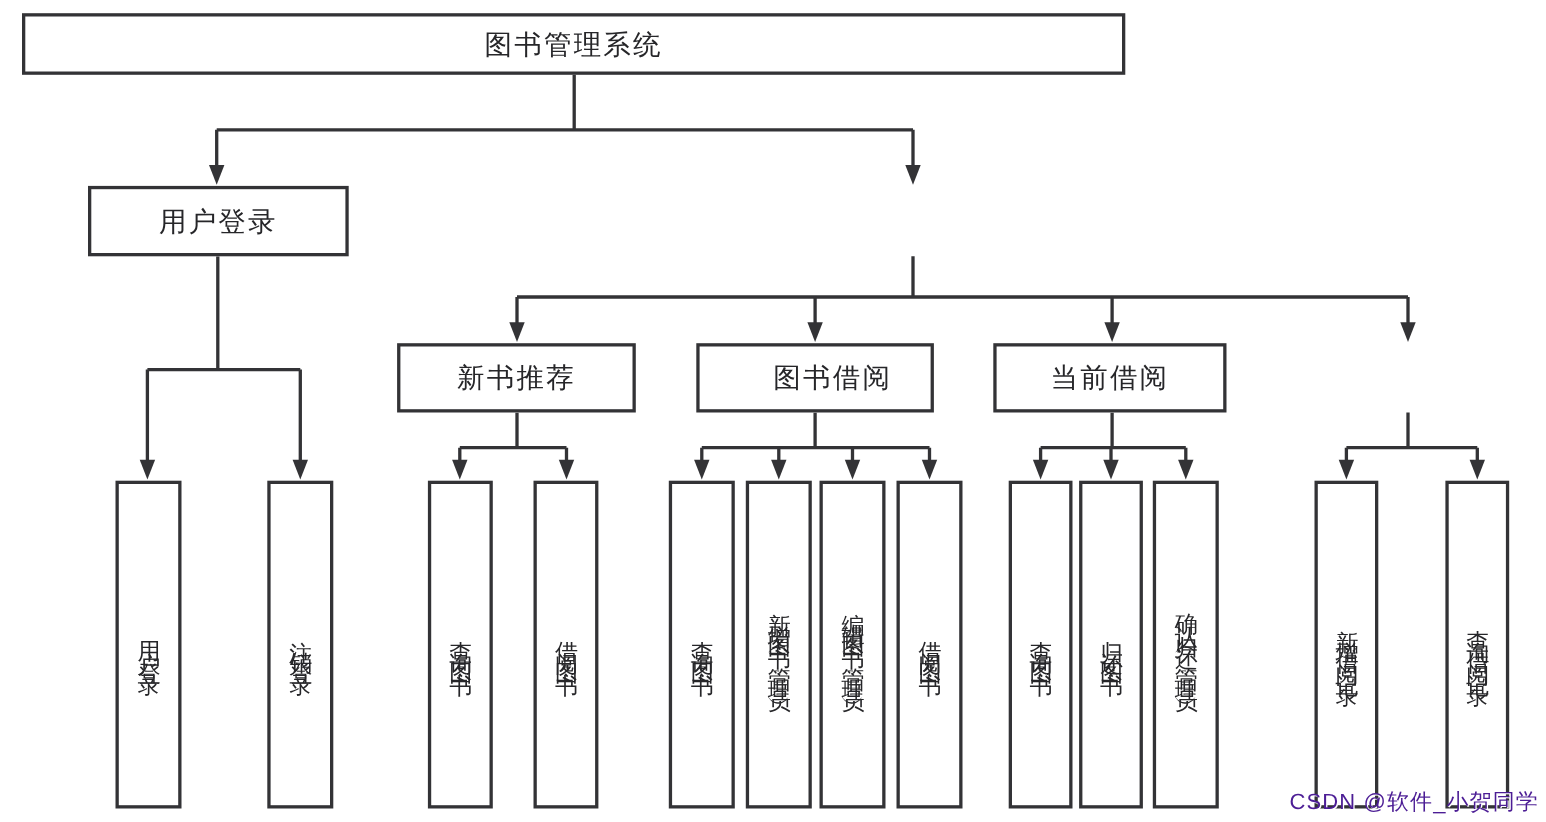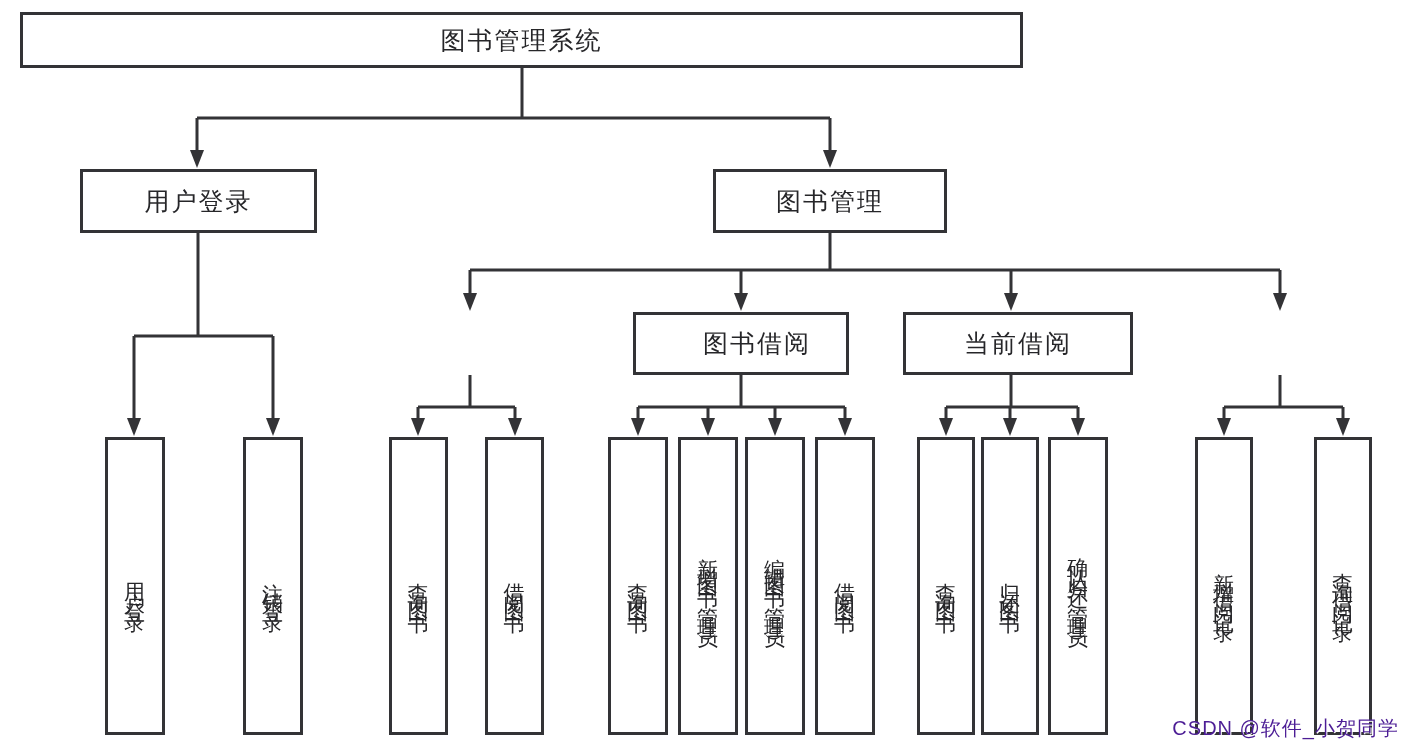--- a/index.html
+++ b/index.html
@@ -108,28 +108,28 @@
     </g>
   </svg>
 
   <div class="hnode" style="left:20px; top:12px; width:1003px; height:56px;">
     <span>图书管理系统</span>
   </div>
 
   <div class="hnode" style="left:80px; top:169px; width:237px; height:64px;">
     <span>用户登录</span>
   </div>
-  <div class="hnode" style="left:713px; top:169px; width:234px; height:64px;">
-    <span>图书管理</span>
+
+  <div class="hnode" style="left:361px; top:312px; width:217px; height:63px;">
+    <span>新书推荐</span>
   </div>
-
   <div class="hnode" style="left:633px; top:312px; width:216px; height:63px;padding-left:32px;">
     <span>图书借阅</span>
   </div>
-  <div class="hnode" style="left:903px; top:312px; width:230px; height:63px;">
+  <div class="hnode" style="left:903px; top:312px; width:212px; height:63px;">
     <span>当前借阅</span>
   </div>
 
   <div class="vnode" style="left:105px; top:437px; width:60px; height:298px;">
     <span class="vtext">用户登录</span>
   </div>
   <div class="vnode" style="left:243px; top:437px; width:60px; height:298px;">
     <span class="vtext">注销登录</span>
   </div>
 

